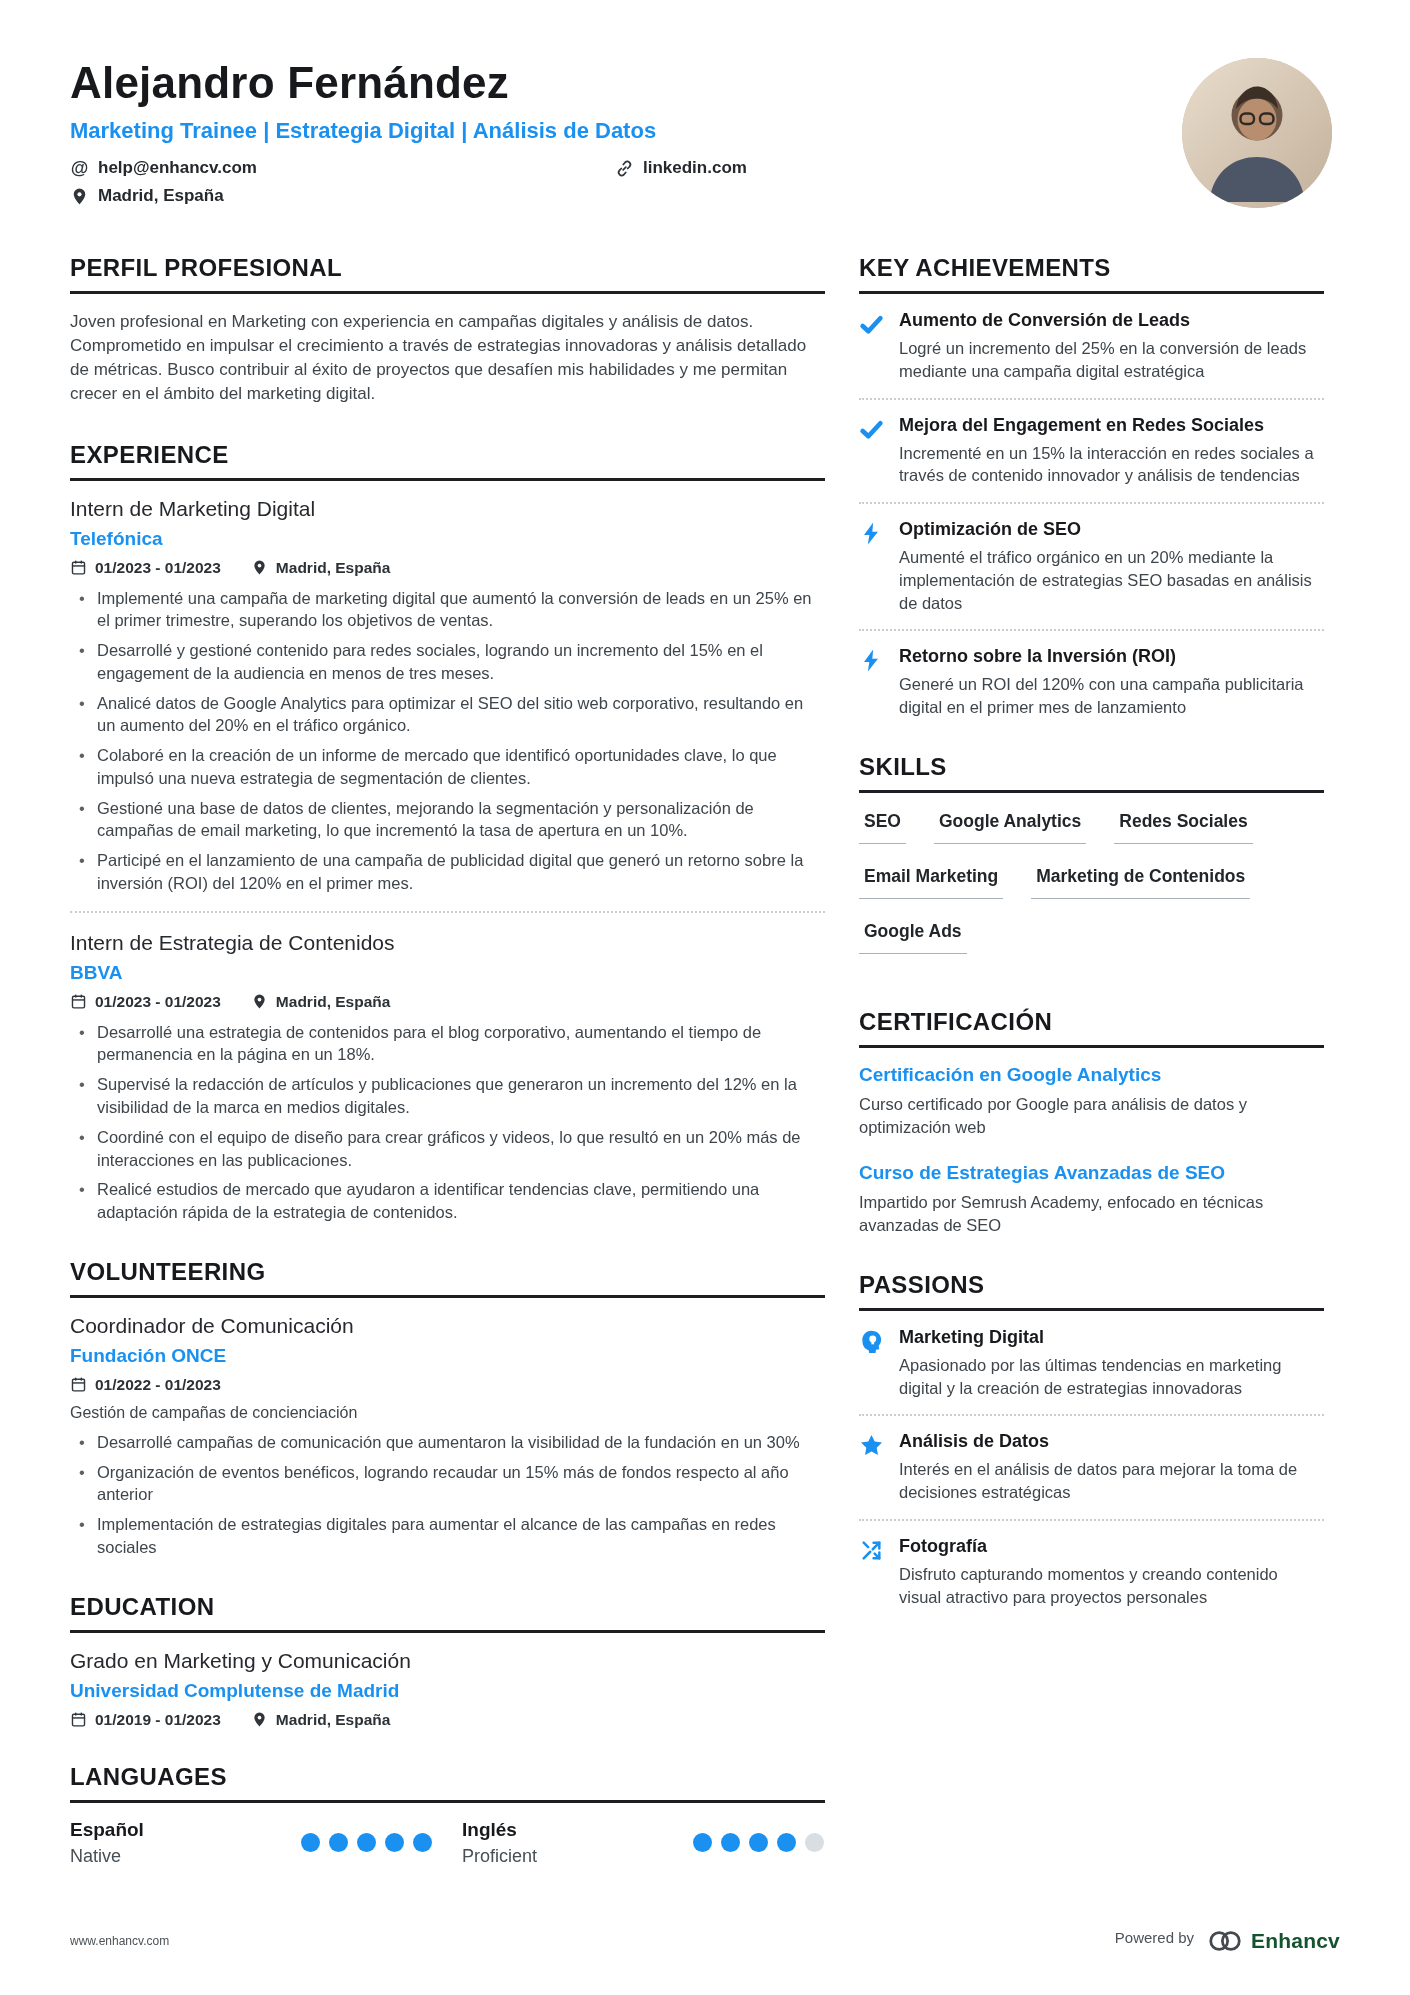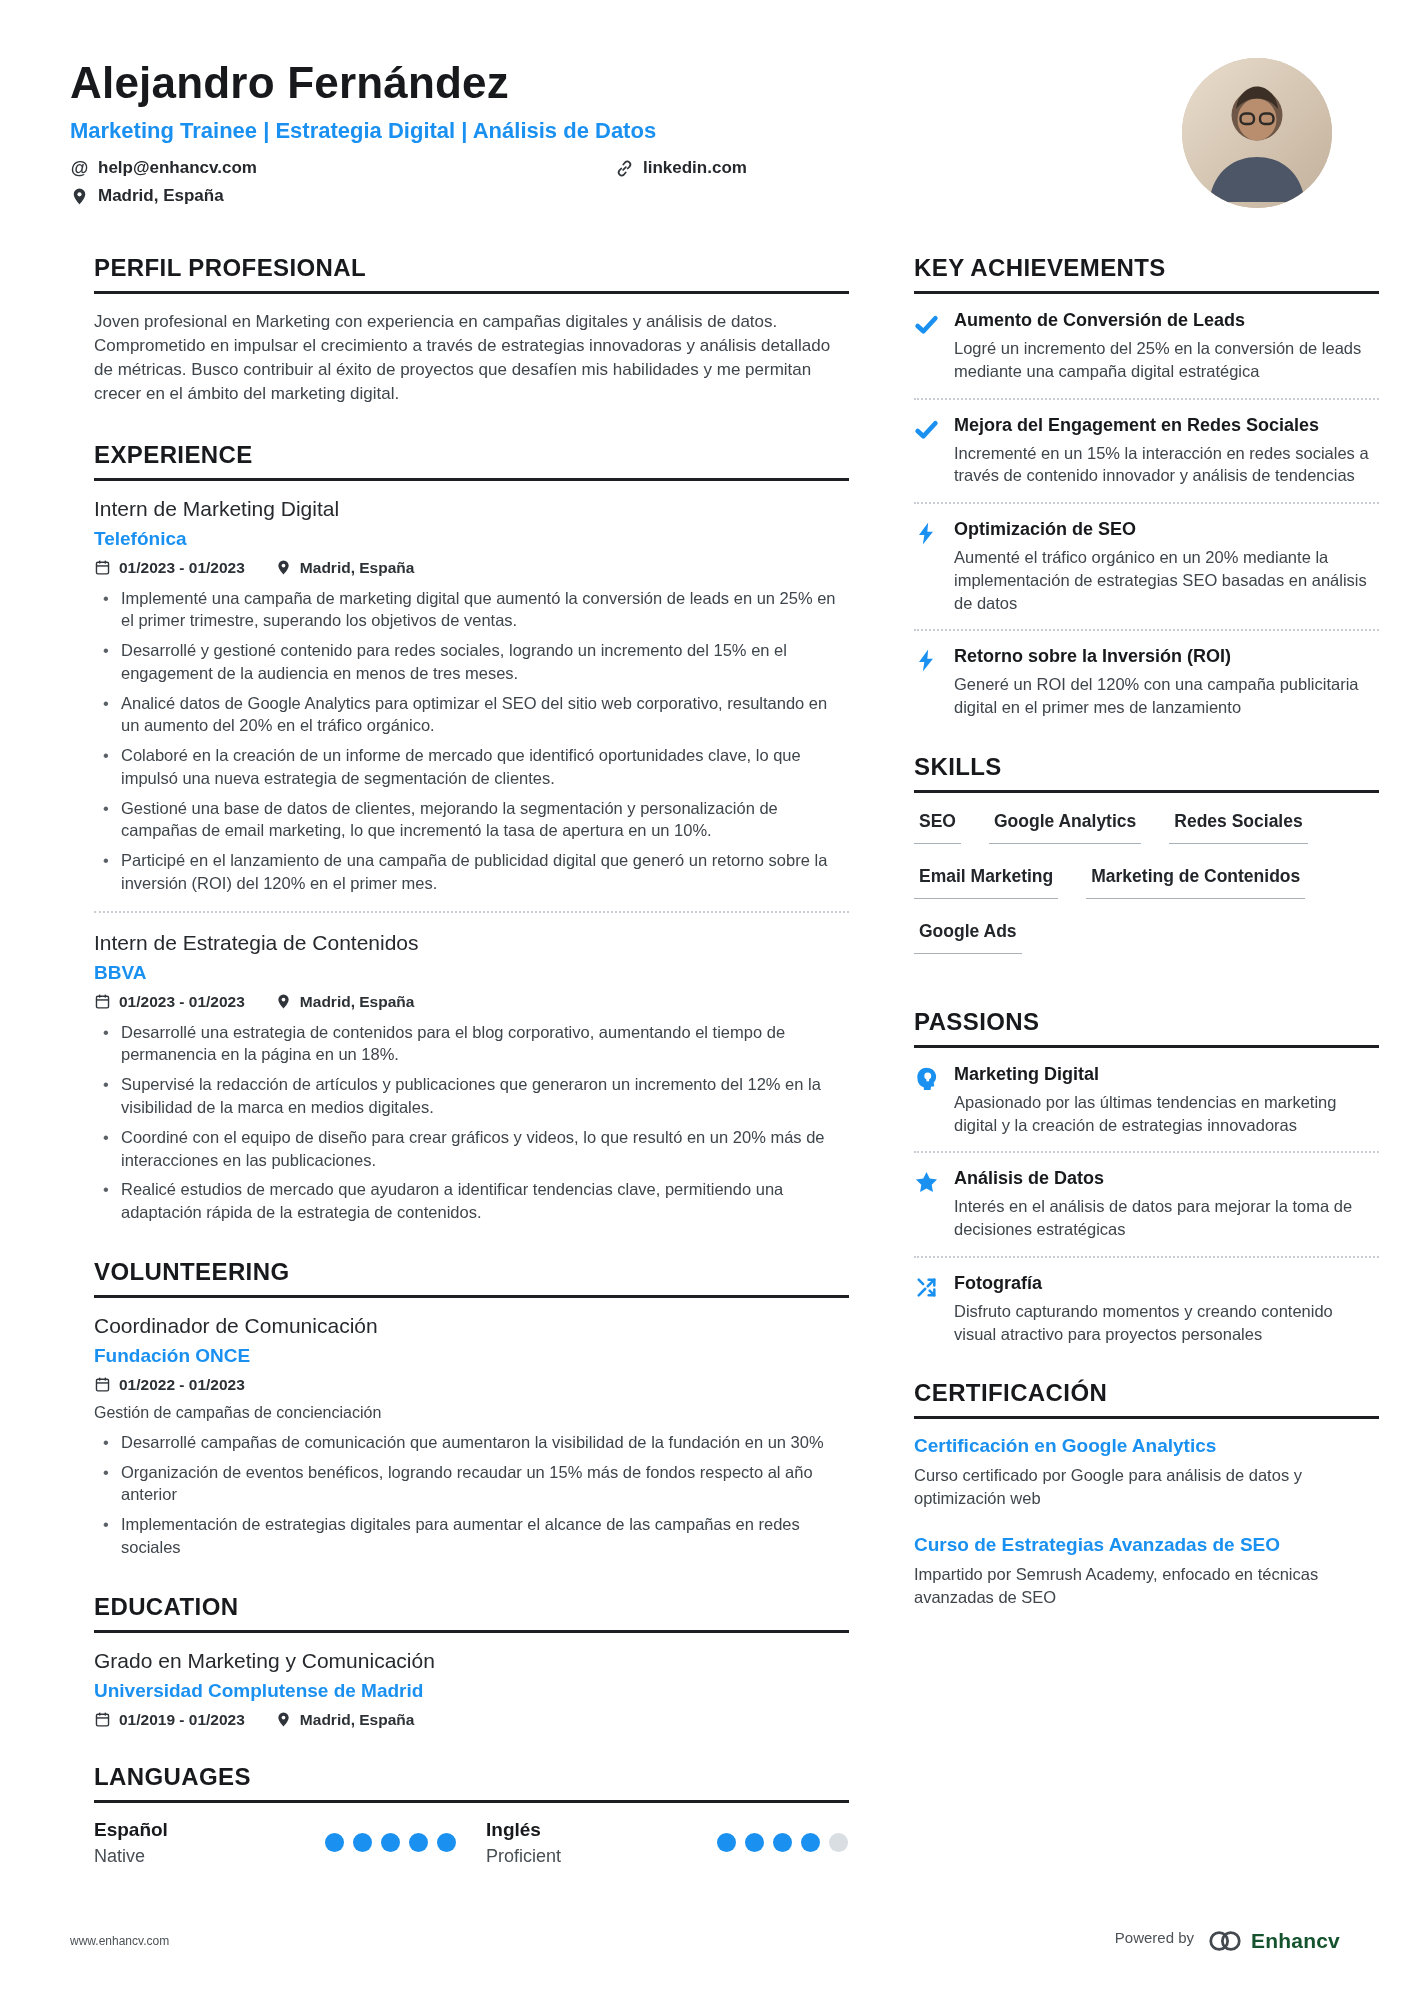--- a/index.html
+++ b/index.html
@@ -17,21 +17,21 @@
   .h-title { font-size:22px; font-weight:bold; color:#1a91f0; margin-top:10px; }
   .contact-grid { display:grid; grid-template-columns:545px auto; row-gap:8px; margin-top:14px; align-items:center; }
   .contact { display:flex; align-items:center; gap:9px; font-size:17px; font-weight:bold; color:#25292d; }
   .contact .icn { width:19px; height:19px; display:inline-flex; align-items:center; justify-content:center; flex:0 0 19px; }
   .contact .icn svg { width:19px; height:19px; }
   .at-glyph { font-size:18px; font-weight:bold; color:#2f353a; line-height:1; }
   .avatar { width:150px; height:150px; border-radius:50%; overflow:hidden; flex:0 0 150px; margin-right:8px; background:#cdbfae; }
   .avatar svg { width:100%; height:100%; display:block; }
 
   
-  .columns { display:flex; gap:65px; margin-top:46px;margin-left:24px; }
+  .columns { display:flex; gap:34px; margin-top:46px; }
   .col-left { width:755px; flex:0 0 755px; }
   .col-right { width:465px; flex:0 0 465px; }
 
   .section { margin-bottom:34px; }
   .sec-h {
     font-size:24px; font-weight:bold; color:#17191c; letter-spacing:0.4px;
     border-bottom:3px solid #1d1f22; padding-bottom:9px; margin-bottom:16px;
   }
 
   .body-text { font-size:17px; line-height:1.42; color:#3e454b; }
@@ -363,20 +363,32 @@
           <span class="skill">SEO</span>
           <span class="skill">Google Analytics</span>
           <span class="skill">Redes Sociales</span>
           <span class="skill">Email Marketing</span>
           <span class="skill">Marketing de Contenidos</span>
           <span class="skill">Google Ads</span>
         </div>
       </section>
 
       <section class="section">
+        <div class="sec-h">CERTIFICACIÓN</div>
+        <div class="cert-item">
+          <div class="cert-title">Certificación en Google Analytics</div>
+          <div class="cert-text">Curso certificado por Google para análisis de datos y optimización web</div>
+        </div>
+        <div class="cert-item">
+          <div class="cert-title">Curso de Estrategias Avanzadas de SEO</div>
+          <div class="cert-text">Impartido por Semrush Academy, enfocado en técnicas avanzadas de SEO</div>
+        </div>
+      </section>
+
+      <section class="section">
         <div class="sec-h">PASSIONS</div>
 
         <div class="ach-item">
           <span class="ach-icn">
             <svg viewBox="0 0 24 24" fill="#1a91f0">
                 <path d="M13 1.8a8.4 8.4 0 0 1 7.5 11.8c-.4.9-1 1.7-1.6 2.4l.6 3.5-3.2.4-.4 3.1H9.6l-.3-2.7C5.8 19.3 3.4 16.2 3.4 12.4A8.7 8.7 0 0 1 13 1.8z"></path>
                 <circle cx="13.2" cy="9.6" r="3.3" fill="#ffffff"></circle>
                 <rect x="11.9" y="12.4" width="2.6" height="2.3" fill="#ffffff"></rect>
               </svg>
           </span>
@@ -408,32 +420,20 @@
                 <path d="M14 4.5h5.5V10"></path>
                 <path d="M4.5 4.5l4.3 4.3"></path>
                 <path d="M15 15l4.5 4.5"></path>
                 <path d="M19.5 14v5.5H14"></path>
               </svg>
           </span>
           <div>
             <div class="ach-title">Fotografía</div>
             <div class="ach-text">Disfruto capturando momentos y creando contenido visual atractivo para proyectos personales</div>
           </div>
-        </div>
-      </section>
-
-      <section class="section">
-        <div class="sec-h">CERTIFICACIÓN</div>
-        <div class="cert-item">
-          <div class="cert-title">Certificación en Google Analytics</div>
-          <div class="cert-text">Curso certificado por Google para análisis de datos y optimización web</div>
-        </div>
-        <div class="cert-item">
-          <div class="cert-title">Curso de Estrategias Avanzadas de SEO</div>
-          <div class="cert-text">Impartido por Semrush Academy, enfocado en técnicas avanzadas de SEO</div>
         </div>
       </section>
 
     </div>
   </div>
 </div>
 
 <div class="footer">
   <span class="footer-site">www.enhancv.com</span>
   <div class="powered">

